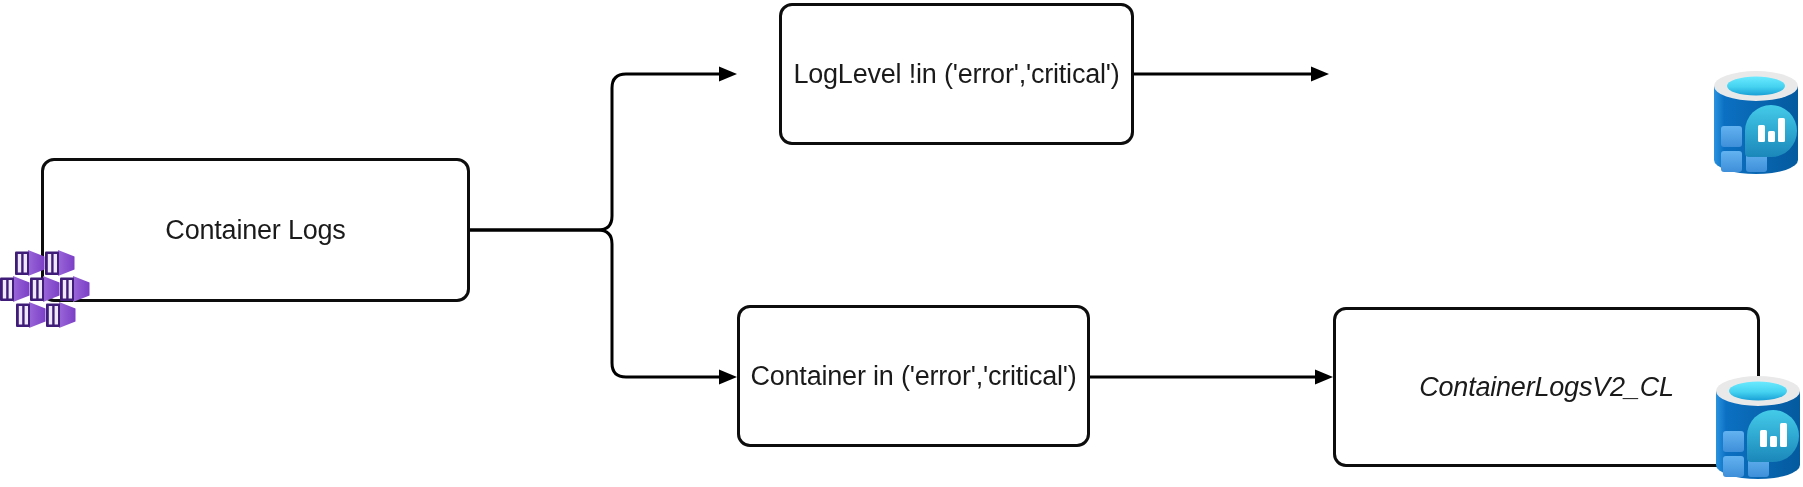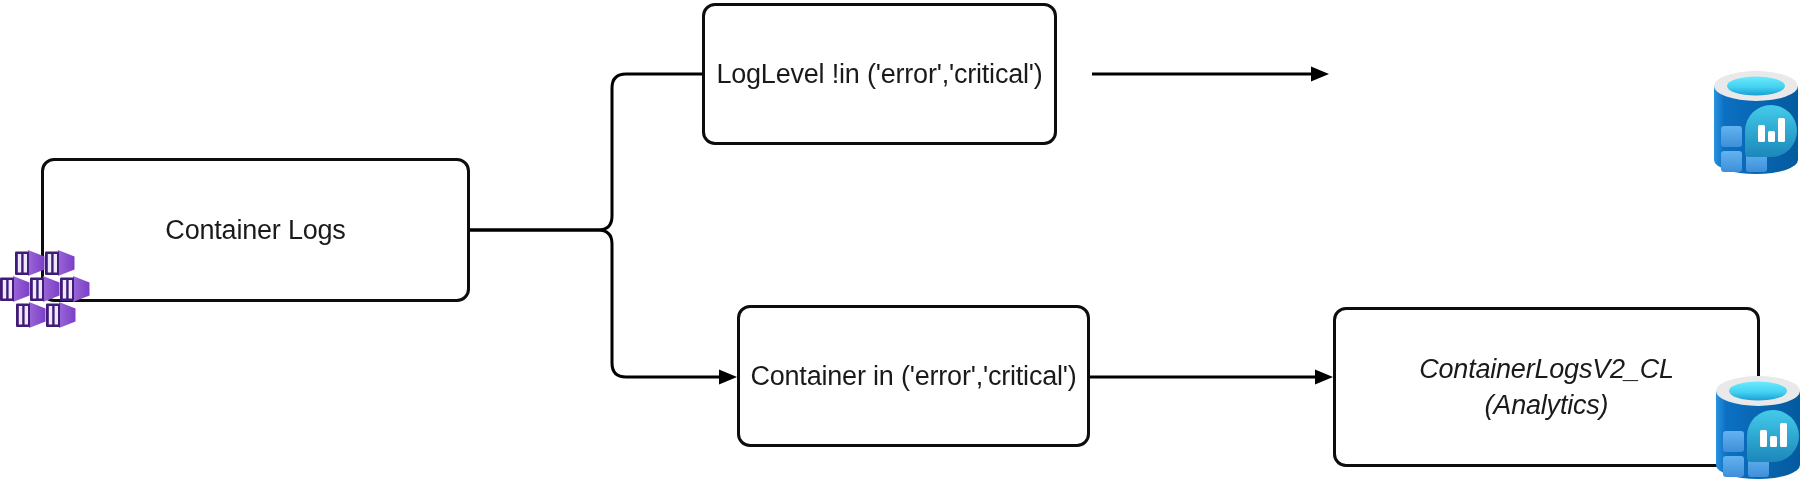--- a/index.html
+++ b/index.html
@@ -17,21 +17,21 @@
     background:#ffffff;
     border:3px solid #0d0d0d;
     border-radius:13px;
     display:flex;flex-direction:column;
     align-items:center;justify-content:center;
     font-size:27px;line-height:36px;
     color:#1a1a1a;text-align:center;
     letter-spacing:-0.2px;white-space:nowrap;
   }
   #box-source{left:41px;top:158px;width:429px;height:144px;justify-content:center;}
-  #box-filter-top{left:702px;top:3px;width:355px;height:142px;}
+  #box-filter-top{left:779px;top:3px;width:355px;height:142px;}
   #box-filter-bottom{left:737px;top:305px;width:353px;height:142px;}
   #box-dest-top{left:1329px;top:3px;width:433px;height:141px;}
   #box-dest-bottom{left:1333px;top:307px;width:427px;height:160px;font-style:italic;}
   .icon{position:absolute;z-index:3;}
   #icon-containers{left:0px;top:249px;}
   #icon-la-top{left:1710px;top:70px;}
   #icon-la-bottom{left:1712px;top:375px;}
 </style>
 </head>
 <body>
@@ -94,21 +94,20 @@
     <span>LogLevel !in ('error','critical')</span>
   </div>
 
   <div class="node" id="box-filter-bottom">
     <span>Container in ('error','critical')</span>
   </div>
 
 
   <div class="node" id="box-dest-bottom">
     <span>ContainerLogsV2_CL</span>
-    <span>(Analytics)</span>
   </div>
 
   <svg class="icon" id="icon-containers" width="92" height="80" viewBox="0 0 92 80">
     <use href="#cnt" x="15" y="0"></use>
     <use href="#cnt" x="45" y="0"></use>
     <use href="#cnt" x="0" y="26"></use>
     <use href="#cnt" x="30" y="26"></use>
     <use href="#cnt" x="60" y="26"></use>
     <use href="#cnt" x="16" y="52"></use>
     <use href="#cnt" x="46" y="52"></use>

